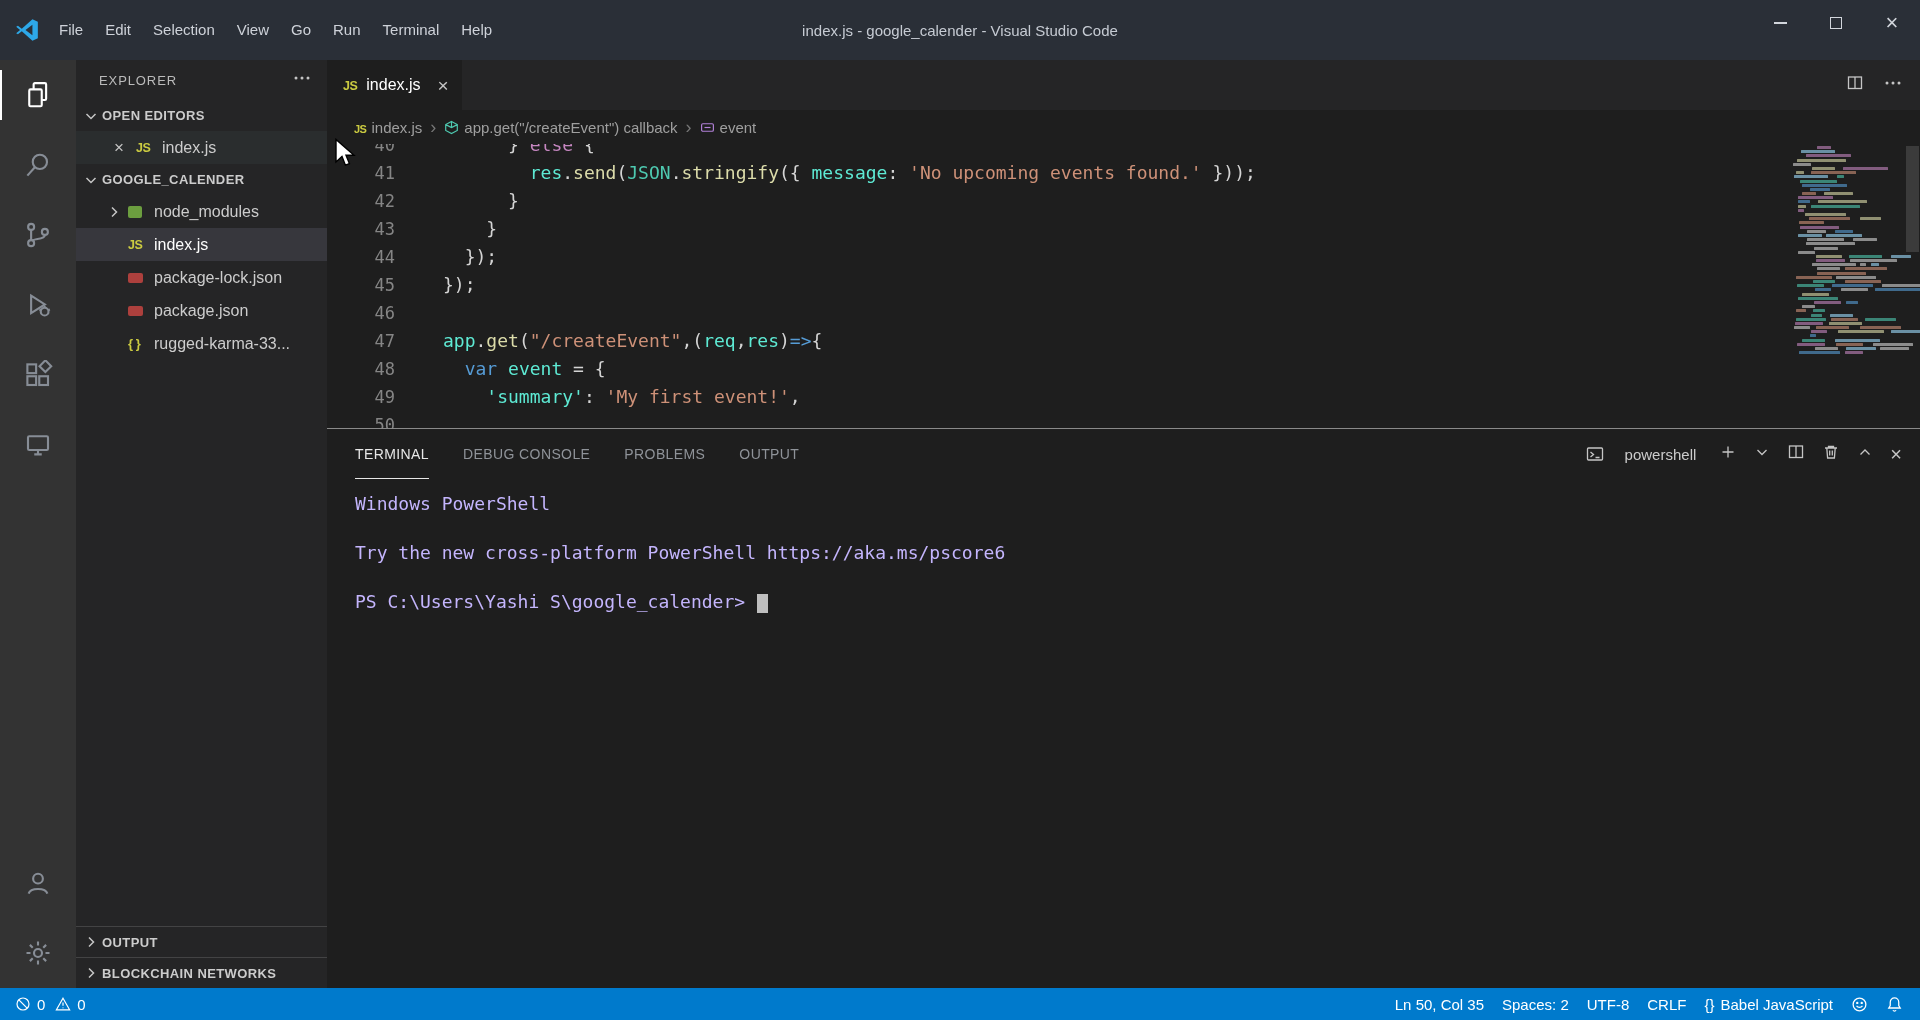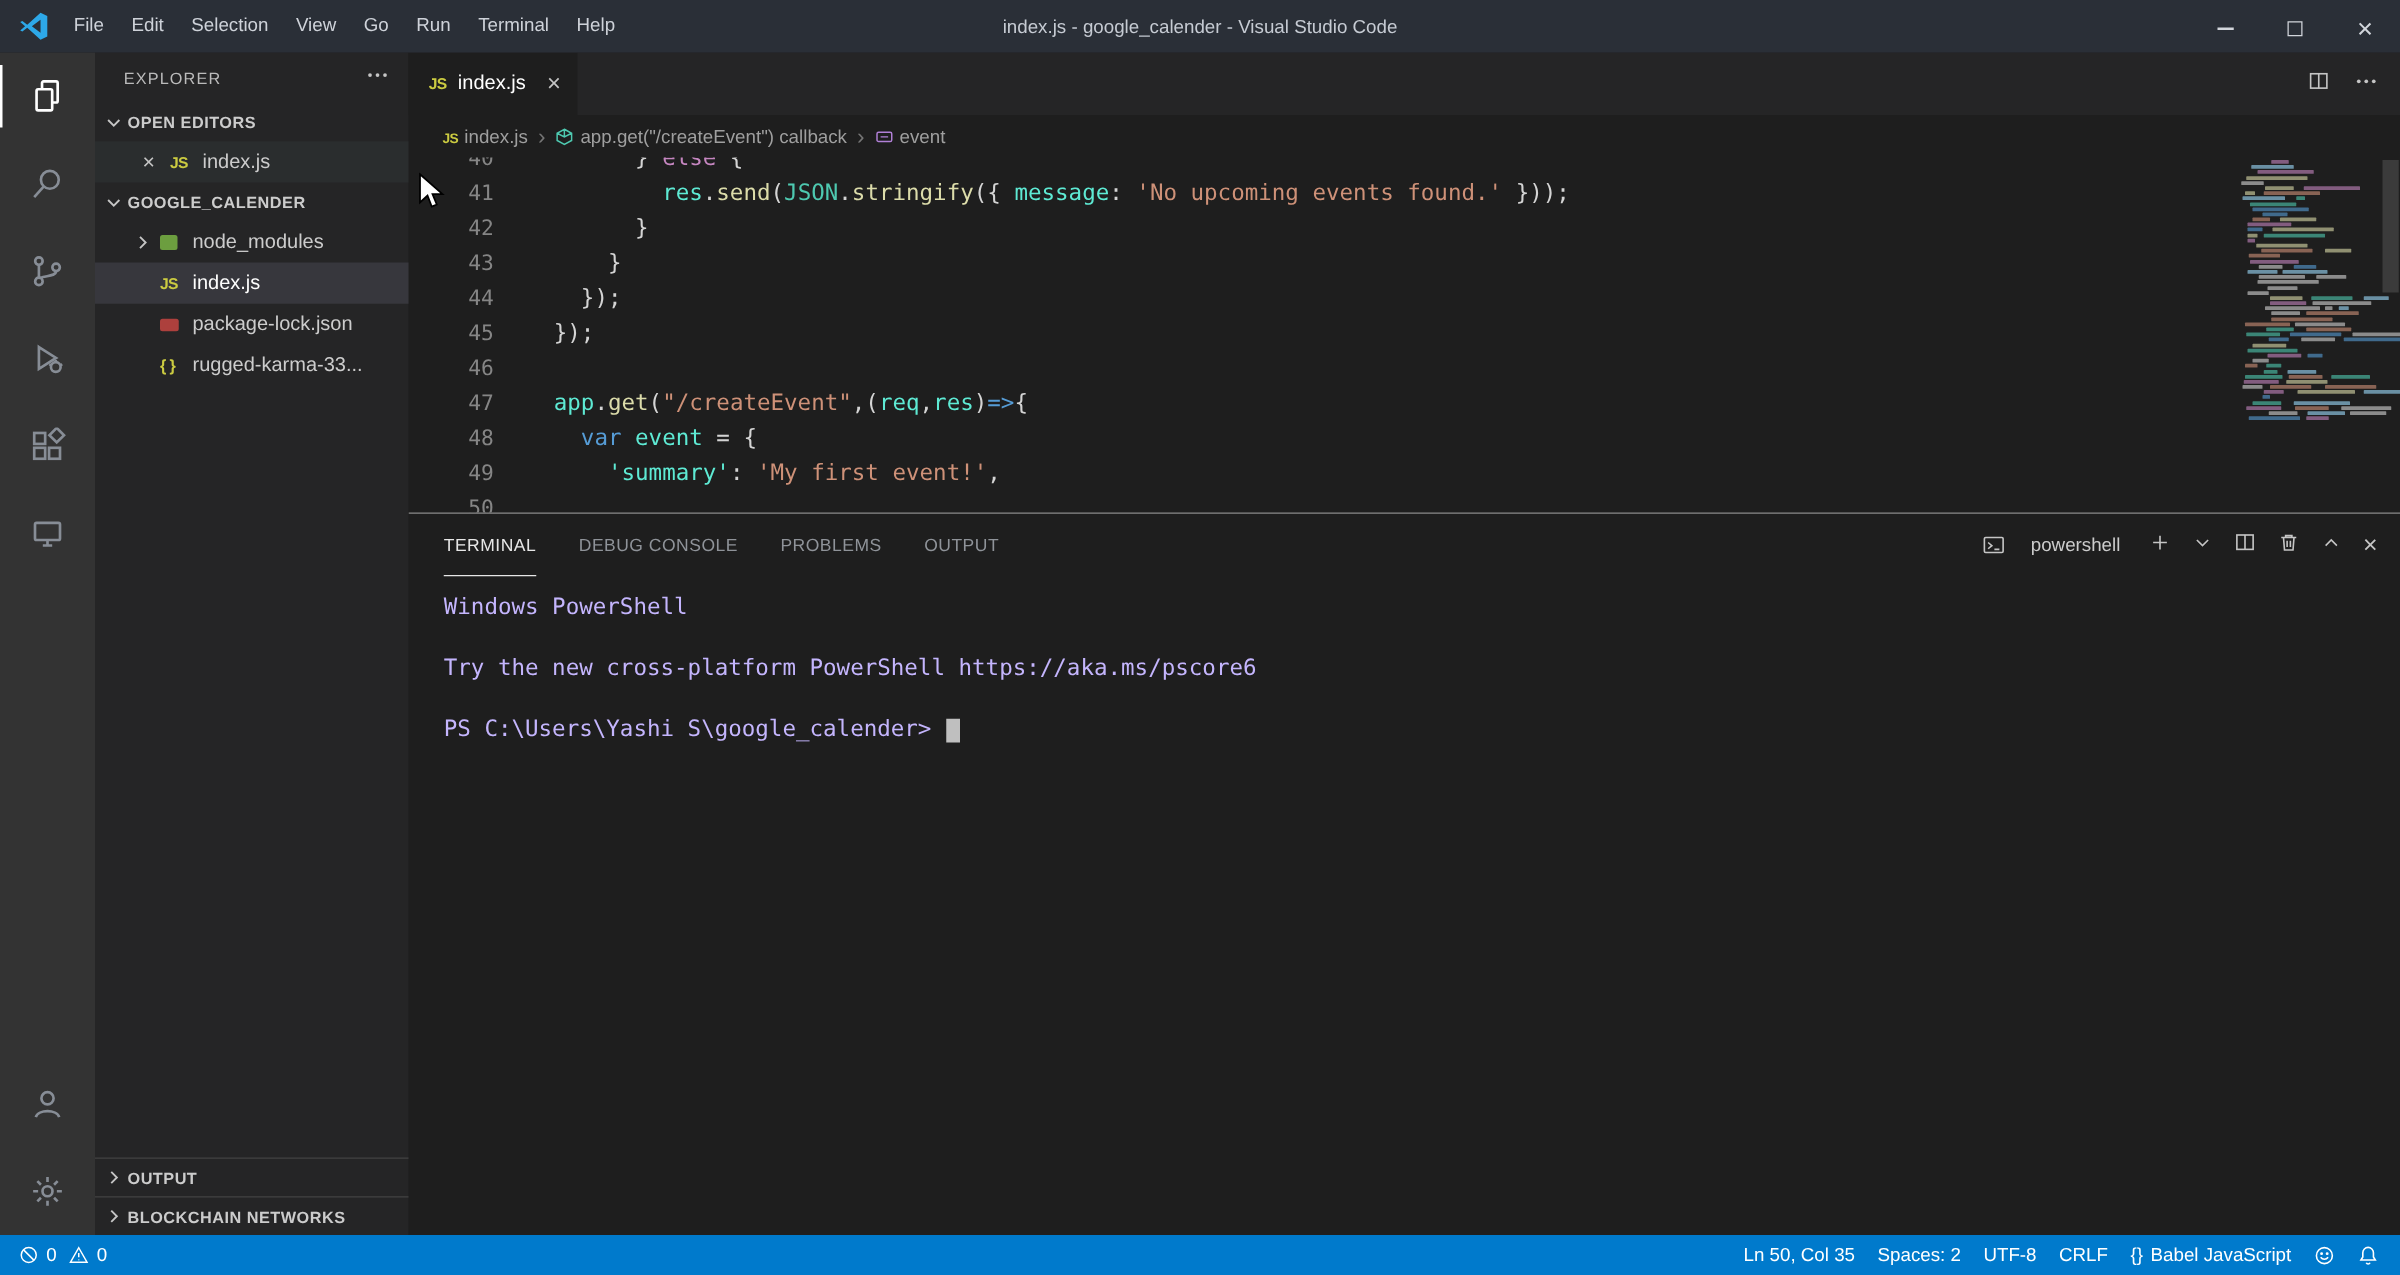--- a/index.html
+++ b/index.html
@@ -1,21 +1,21 @@
 <!DOCTYPE html>
 <html><head>
 <meta charset="utf-8">
 <style>
   *{margin:0;padding:0;box-sizing:border-box}
   html,body{width:1920px;height:1020px;overflow:hidden;background:#1e1e1e;
     font-family:"Liberation Sans",sans-serif;color:#ccc;-webkit-font-smoothing:antialiased}
   .app{position:relative;width:1920px;height:1020px;display:flex;flex-direction:column}
 
   
-  .titlebar{height:42px;background:#2a2f37;display:flex;align-items:center;flex:none;position:relative;z-index:5}
+  .titlebar{height:60px;background:#2a2f37;display:flex;align-items:center;flex:none;position:relative;z-index:5}
   .logo{margin-left:14px;flex:none}
   .menubar{display:flex;margin-left:8px}
   .menu-item{padding:0 11px;font-size:15px;color:#ced2d9;line-height:46px;cursor:default}
   .window-title{position:absolute;left:50%;transform:translateX(-50%);font-size:15px;color:#c6cbd3;white-space:nowrap}
   .window-controls{position:absolute;right:0;top:0;display:flex;height:46px}
   .wc{width:56px;display:flex;align-items:center;justify-content:center;color:#d2d6dc}
   .wc-min{width:13px;height:2px;background:#d2d6dc}
   .wc-max{width:12px;height:12px;border:1.3px solid #d2d6dc}
   .wc-close{font-size:22px;line-height:1}
 
@@ -239,20 +239,27 @@
             <span class="js-badge">JS</span>
           </span>
         <span class="row-label">index.js</span>
       </div>
       <div class="row">
         <span class="row-chevron"></span>
         <span class="file-ic">
             <span class="npm-box"></span>
           </span>
         <span class="row-label">package-lock.json</span>
+      </div>
+      <div class="row">
+        <span class="row-chevron"></span>
+        <span class="file-ic">
+            <span class="npm-box"></span>
+          </span>
+        <span class="row-label">package.json</span>
       </div>
       <div class="row">
         <span class="row-chevron"></span>
         <span class="file-ic">
             <span class="json-brace">{ }</span>
           </span>
         <span class="row-label">rugged-karma-33...</span>
       </div>
 
       <div class="sb-spacer"></div>

